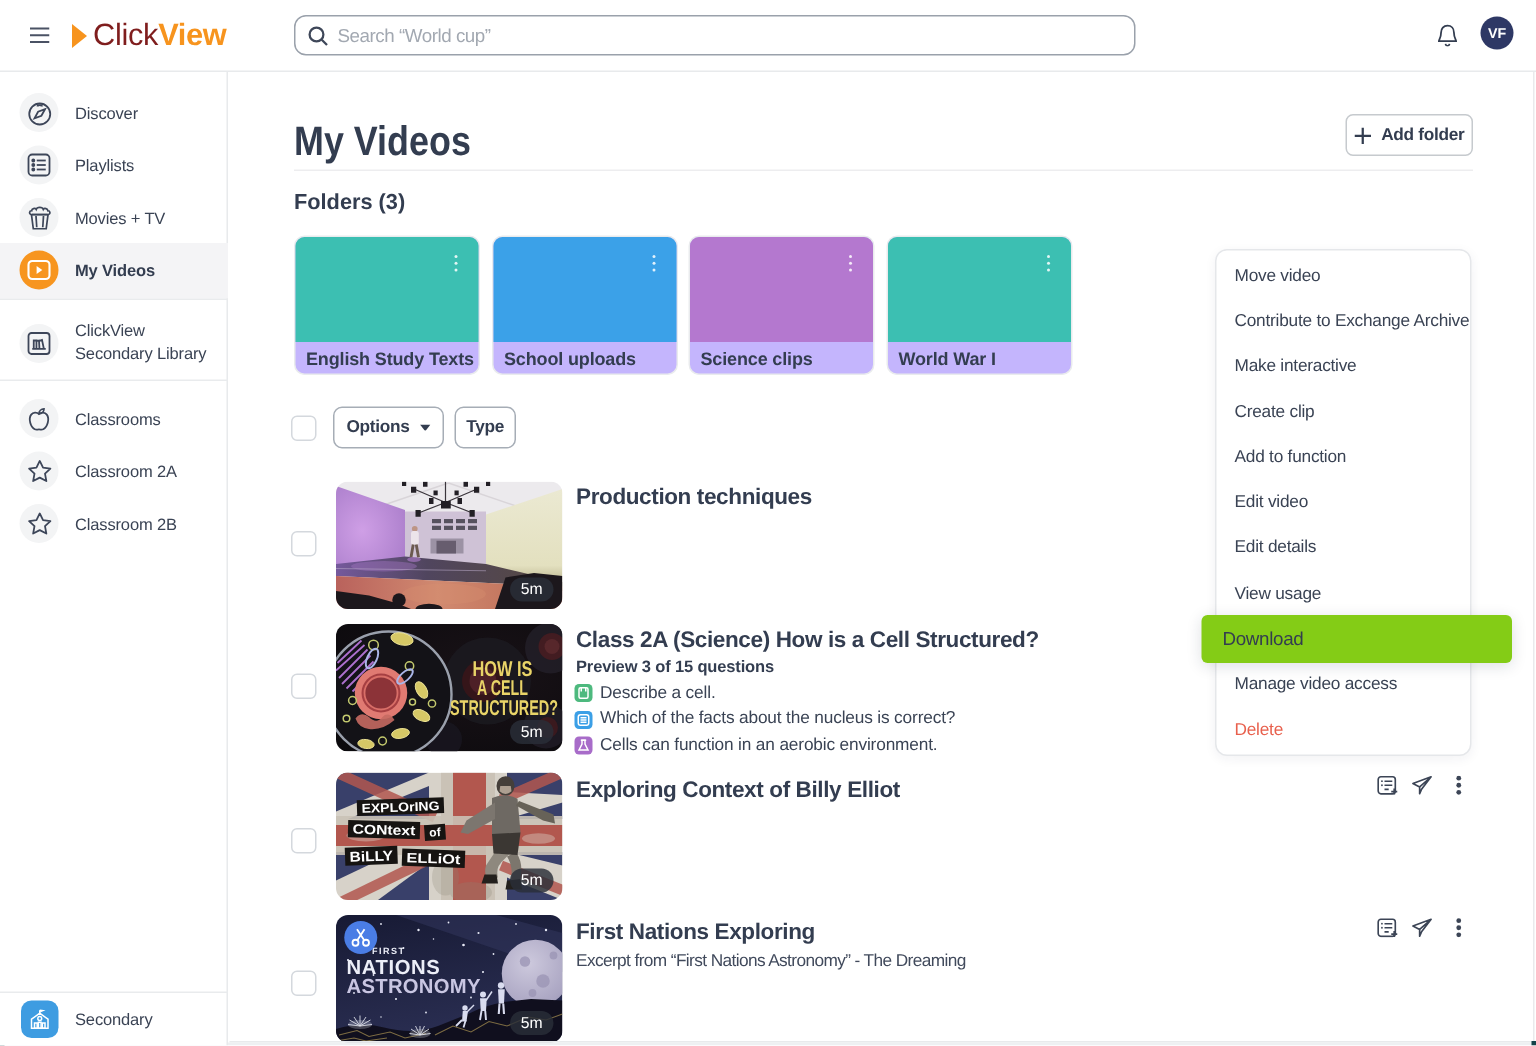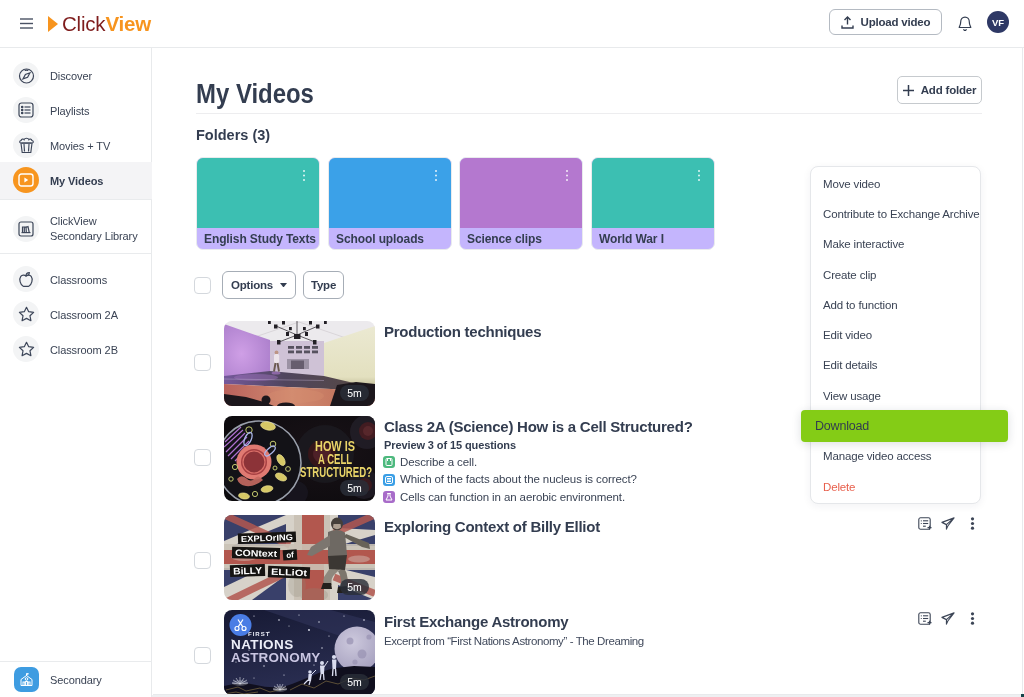--- a/index.html
+++ b/index.html
@@ -30,27 +30,26 @@
       <g stroke="#4a5264" stroke-width="1.4">
         <line x1="0" y1="1" x2="13" y2="1"></line>
         <line x1="0" y1="5.5" x2="13" y2="5.5"></line>
         <line x1="0" y1="10" x2="13" y2="10"></line>
       </g>
     </svg>
   <svg class="abs" style="left:48px;top:16px" width="10" height="16" viewBox="0 0 10 16">
       <path d="M0 0 L10 8 L0 16 Z" fill="#f7941e"></path>
     </svg>
   <div class="abs" style="left:62px;top:12px;font-size:20.5px;letter-spacing:-0.2px"><span style="color:#7f1d1d;font-weight:500">Click</span><span style="color:#f7941e;font-weight:bold">View</span></div>
-  <div class="btn" style="left:829px;top:9px;width:113px;height:26px;font-size:11.5px;letter-spacing:-0.2px;border-color:#b4bac2">
-    <svg style="margin-right:7px" width="13" height="13" viewBox="0 0 13 13" fill="none" stroke="#333d50" stroke-width="1.4">
-        <path d="M3.5 4 L6.5 1 L9.5 4"></path>
-        <line x1="6.5" y1="1" x2="6.5" y2="8.5"></line>
-        <path d="M1 9.5 L1 12 L12 12 L12 9.5"></path>
-      </svg>
-    Upload video
+  <div class="abs" style="left:196px;top:10px;width:561px;height:27px;border:1px solid #9aa1ab;border-radius:8px;background:#fff;display:flex;align-items:center">
+    <svg style="margin-left:8px" width="14" height="14" viewBox="0 0 14 14" fill="none" stroke="#3e4759" stroke-width="1.5">
+        <circle cx="6" cy="6" r="4.6"></circle>
+        <line x1="9.5" y1="9.5" x2="13" y2="13"></line>
+      </svg>
+    <span style="margin-left:6px;font-size:12.5px;letter-spacing:-0.3px;color:#a2a8b1">Search “World cup”</span>
   </div>
   <svg class="abs" style="left:958px;top:15.5px" width="14" height="15.5" viewBox="0 0 15 17" fill="none" stroke="#333d50" stroke-width="1.3">
       <path d="M7.5 1.2 C4.6 1.2 2.8 3.4 2.8 6.2 C2.8 10 1.2 11.6 1.2 12.6 L13.8 12.6 C13.8 11.6 12.2 10 12.2 6.2 C12.2 3.4 10.4 1.2 7.5 1.2 Z"></path>
       <path d="M6 14.5 C6.2 15.5 6.8 16 7.5 16 C8.2 16 8.8 15.5 9 14.5"></path>
     </svg>
   <div class="abs" style="left:987px;top:11px;width:22px;height:22px;border-radius:50%;background:#2e3865;color:#fff;font-size:9.5px;font-weight:bold;display:flex;align-items:center;justify-content:center">VF</div>
 </div>
 
 <div class="abs" style="left:0;top:48px;width:152px;height:649px;background:#fff;border-right:1px solid #e8eaec;z-index:4">
   <div class="abs" style="left:0;top:114px;width:152px;height:37px;background:#f4f4f6"></div>
@@ -542,21 +541,21 @@
 
     <circle cx="16.5" cy="15" r="11" fill="#4a7de5"></circle>
     <g stroke="#fff" stroke-width="1.2" fill="none">
       <circle cx="13" cy="18.5" r="2"></circle>
           <circle cx="20" cy="18.5" r="2"></circle>
       <path d="M14.2 16.8 L19 9.5 M18.8 16.8 L14 9.5"></path>
     </g>
   </svg>
   <div class="badge5m">5m</div>
     </div>
-  <div class="vtitle" style="top:613px">First Exchange Astronomy</div>
+  <div class="vtitle" style="top:613px">First Nations Exploring</div>
   <div class="abs" style="left:384px;top:635px;font-size:11.5px;letter-spacing:-0.4px;color:#414a5c">Excerpt from “First Nations Astronomy” - The Dreaming</div>
   <div>
     <svg class="abs" style="left:918px;top:612px" width="14" height="13" viewBox="0 0 14 13" fill="none" stroke="#3c4556" stroke-width="1.1">
         <rect x="0.8" y="0.8" width="11.4" height="11.4" rx="1.8"></rect>
         <circle cx="3.3" cy="3.8" r="0.6" fill="#3c4556" stroke="none"></circle>
         <circle cx="3.3" cy="6.5" r="0.6" fill="#3c4556" stroke="none"></circle>
         <line x1="5" y1="3.8" x2="10.2" y2="3.8"></line>
         <line x1="5" y1="6.5" x2="10.2" y2="6.5"></line>
         <line x1="5" y1="9.2" x2="7.8" y2="9.2"></line>
         <path d="M11.5 8.7 L11.5 12.7 M9.5 10.7 L13.5 10.7" stroke-width="1.2"></path>

